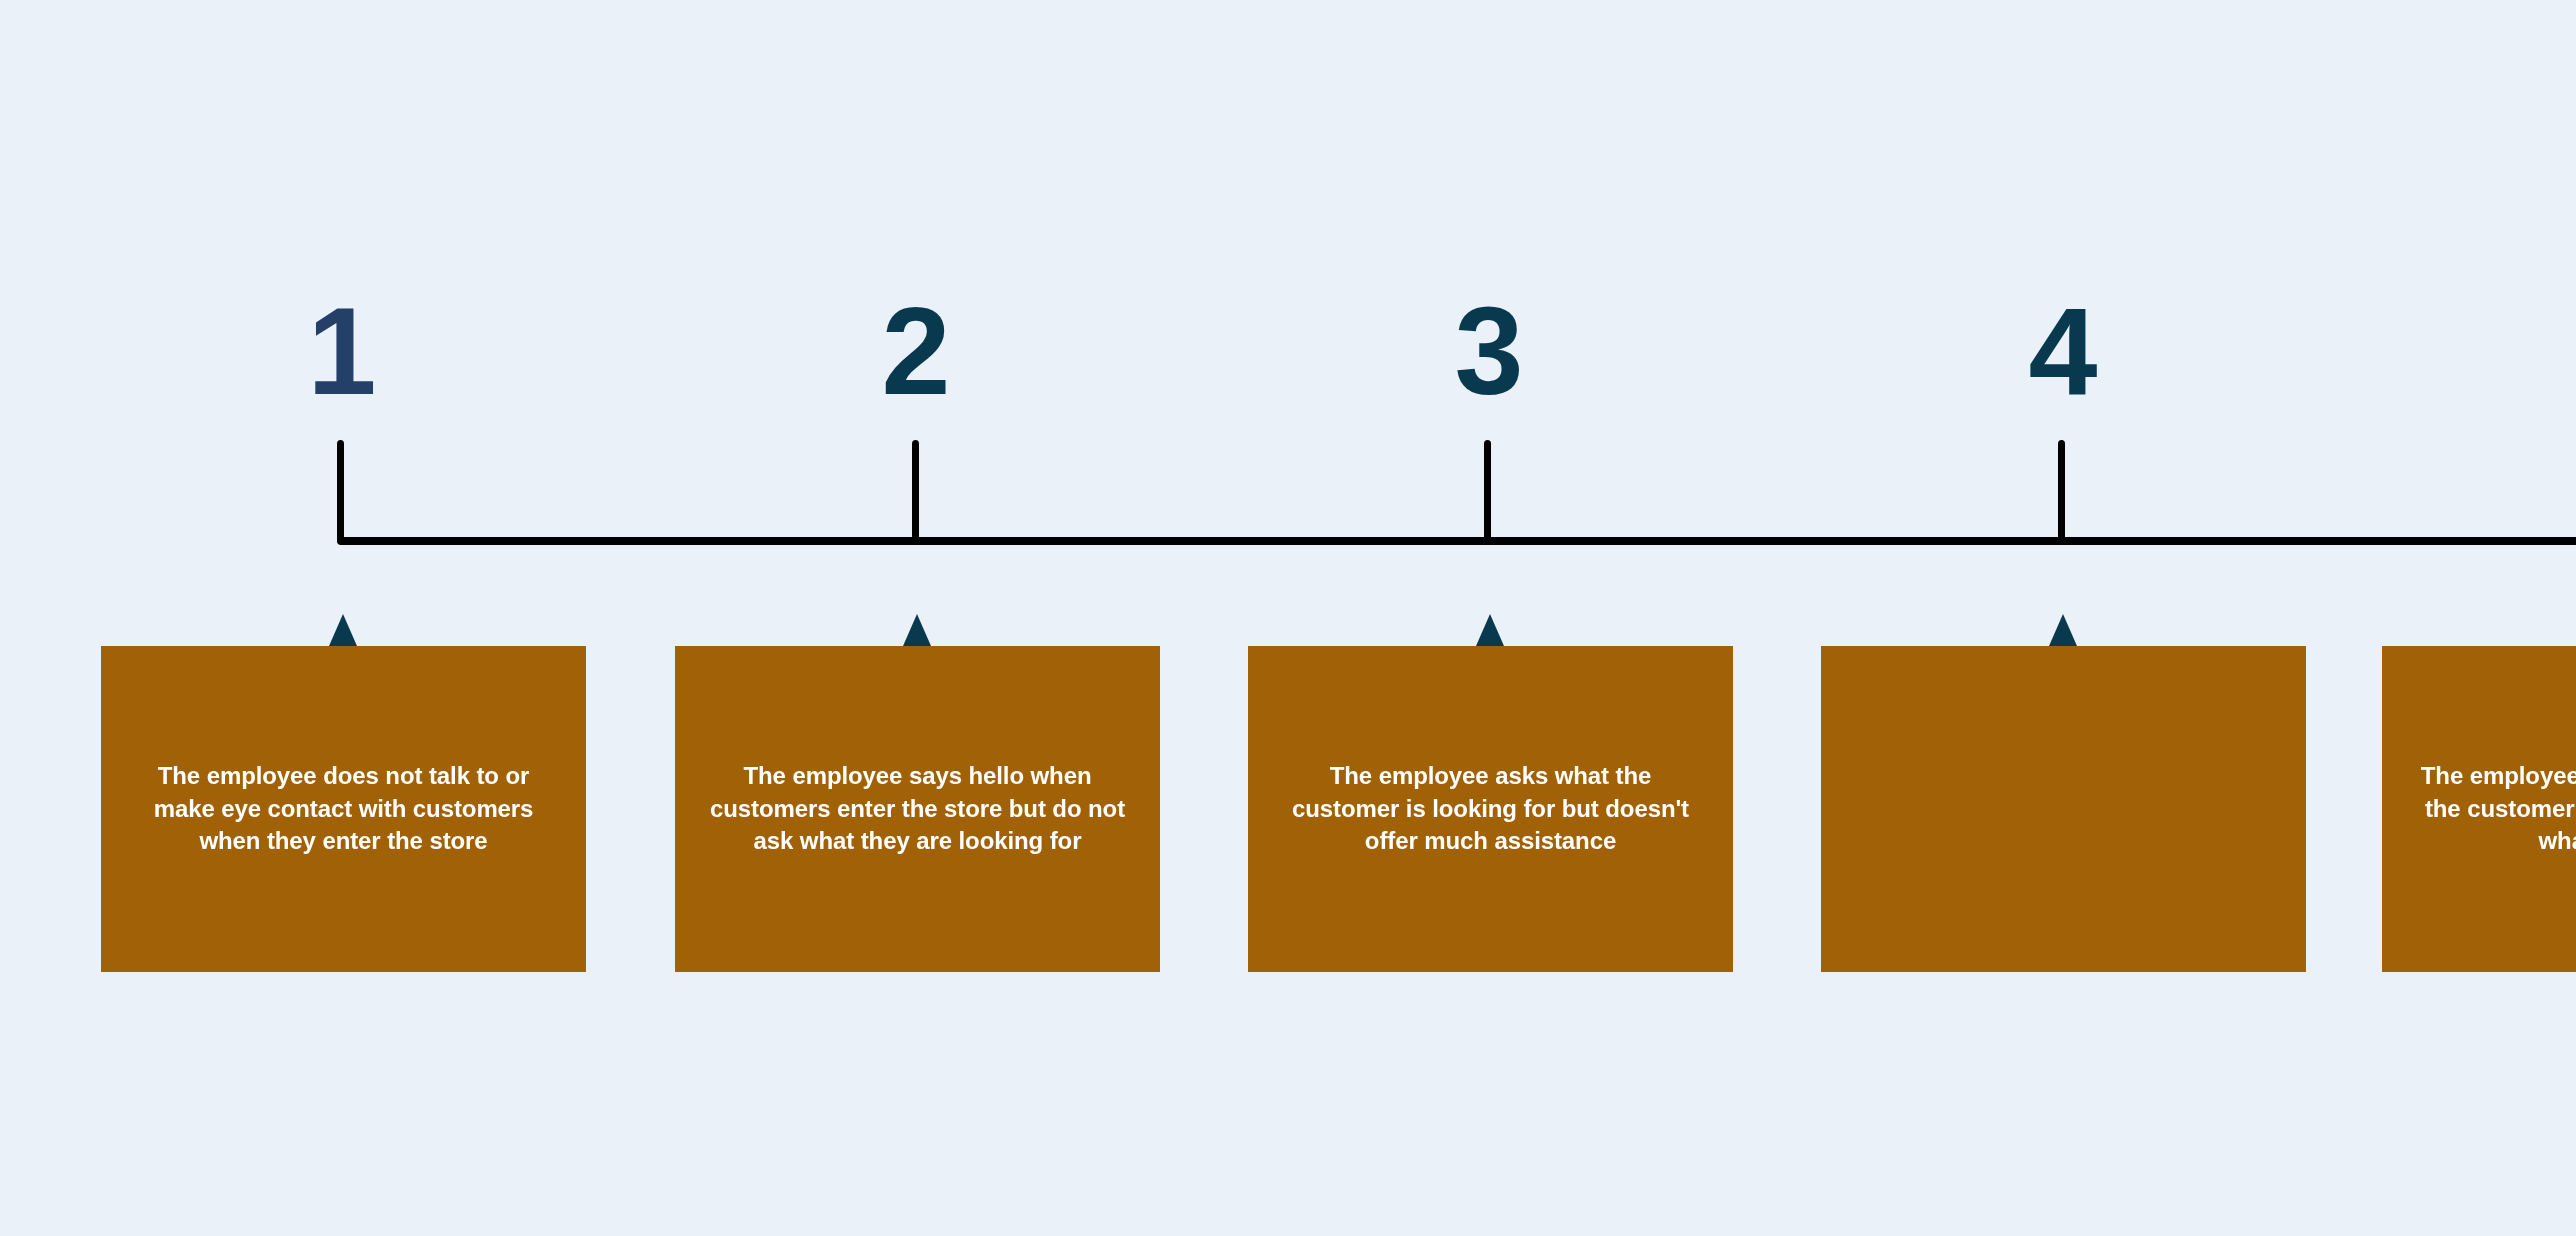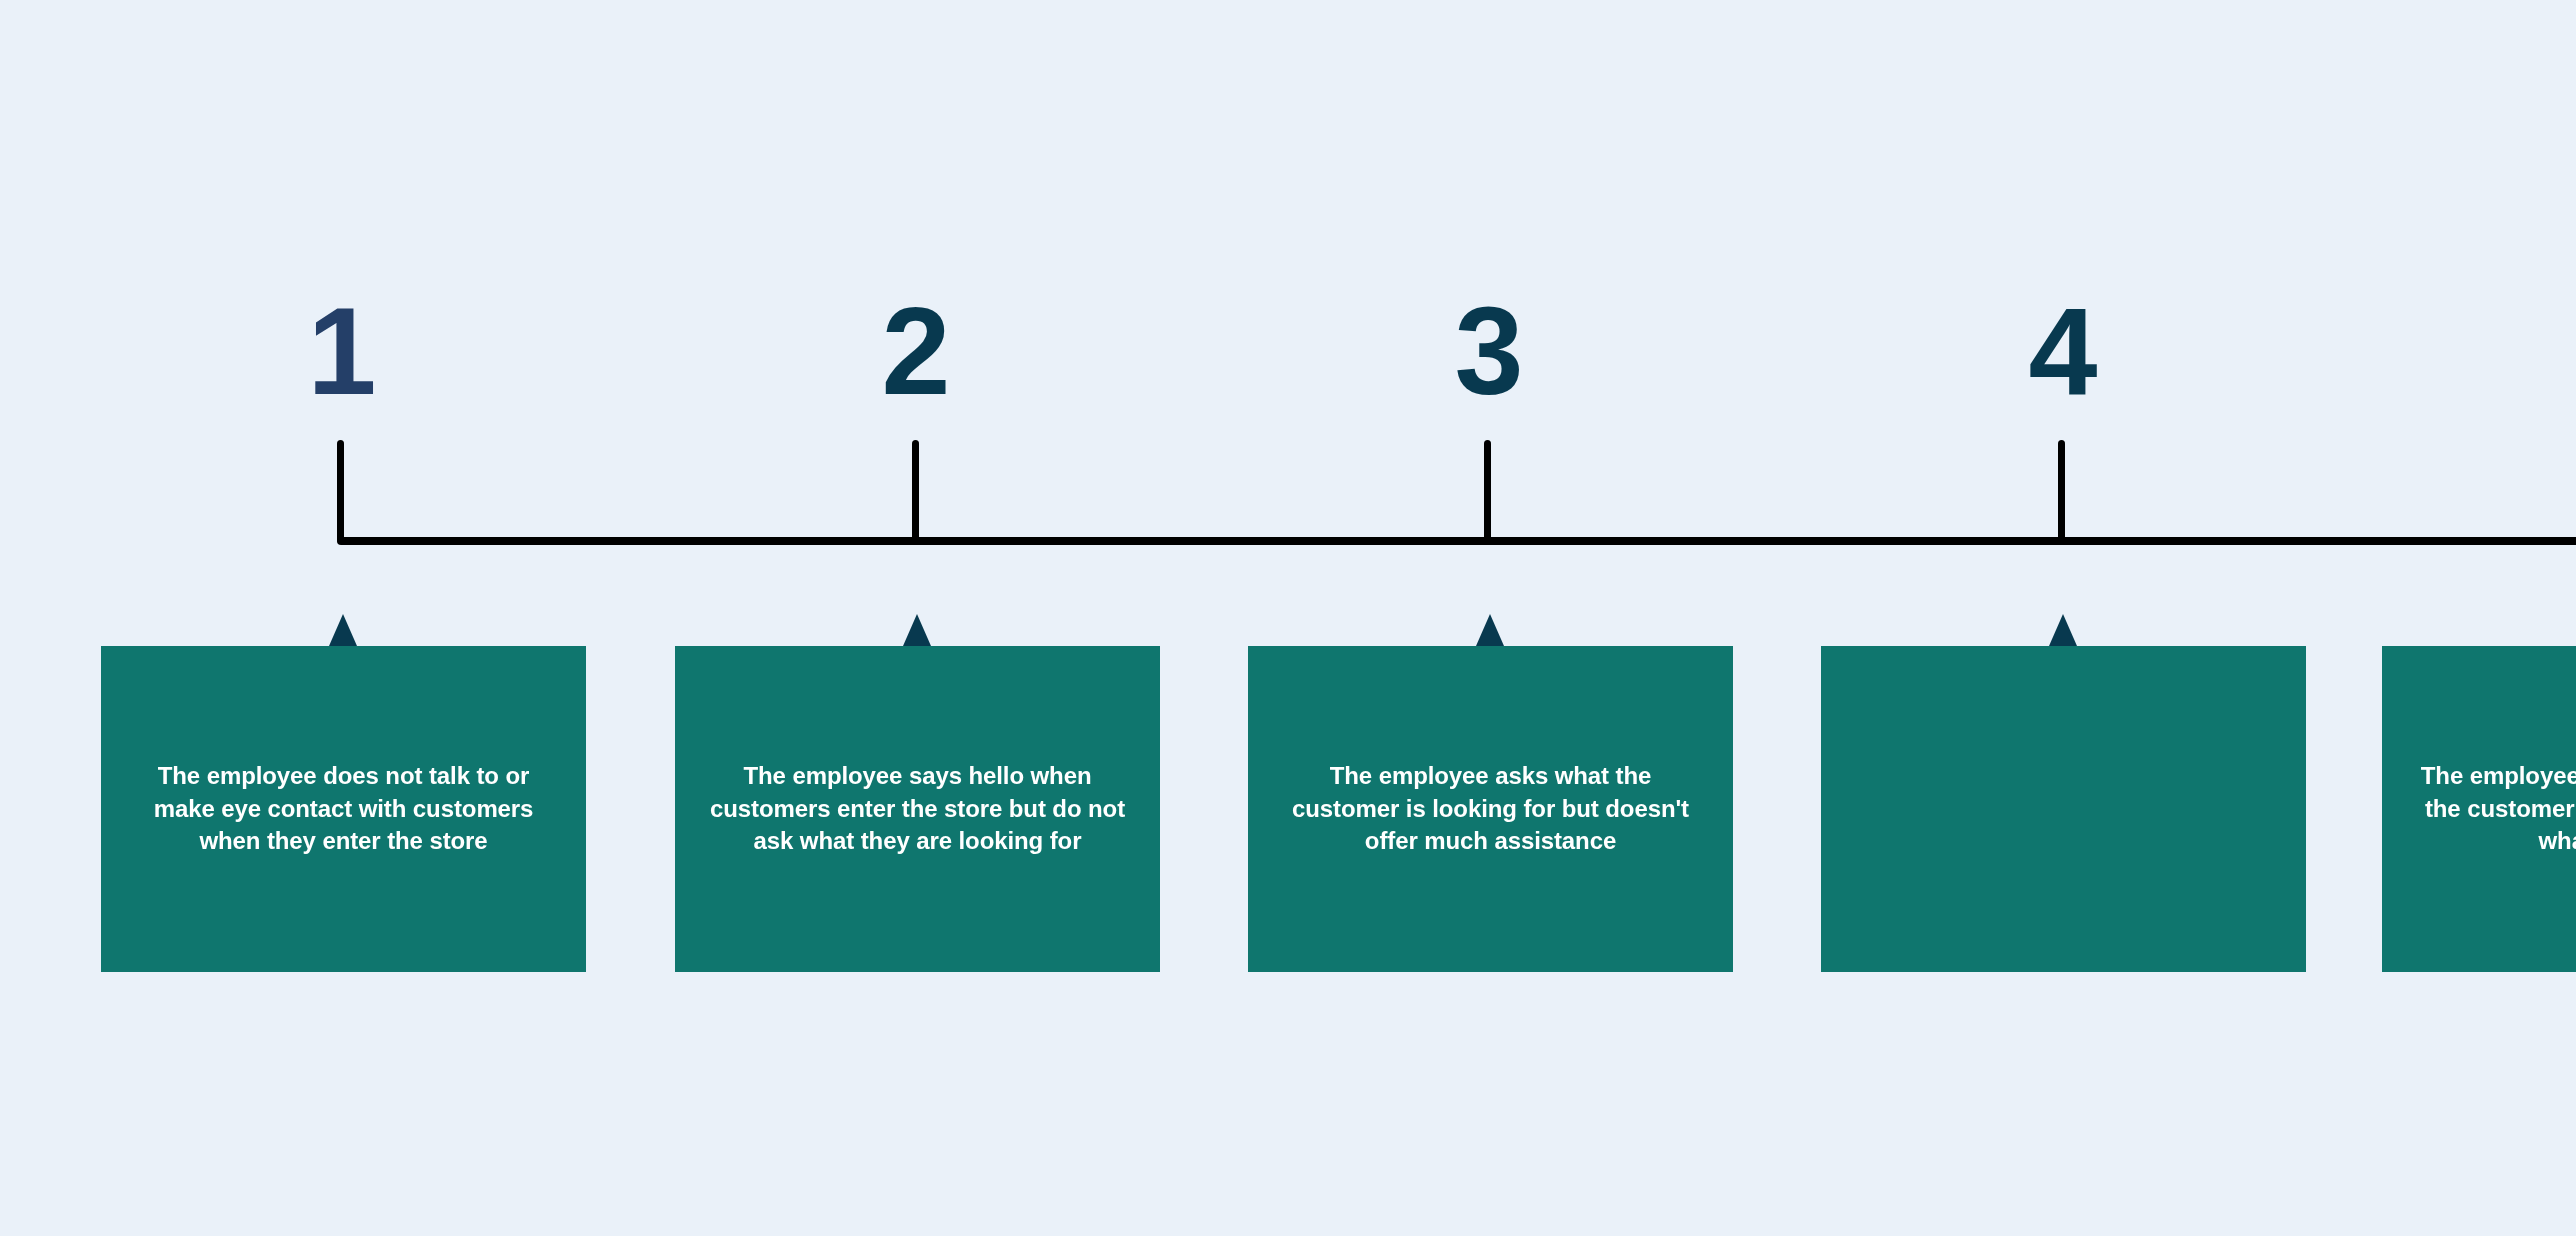--- a/index.html
+++ b/index.html
@@ -54,21 +54,21 @@
     background: #000000;
     border-radius: 3.6px;
   }
 
   
   .card {
     position: absolute;
     top: 646px;
     width: 485px;
     height: 326px;
-    background: #0f766e;
+    background: #a16207;
     box-sizing: border-box;
     display: flex;
     align-items: center;
     justify-content: center;
   }
   .card-pointer {
     position: absolute;
     top: -32px;
     left: 50%;
     margin-left: -14.4px;

